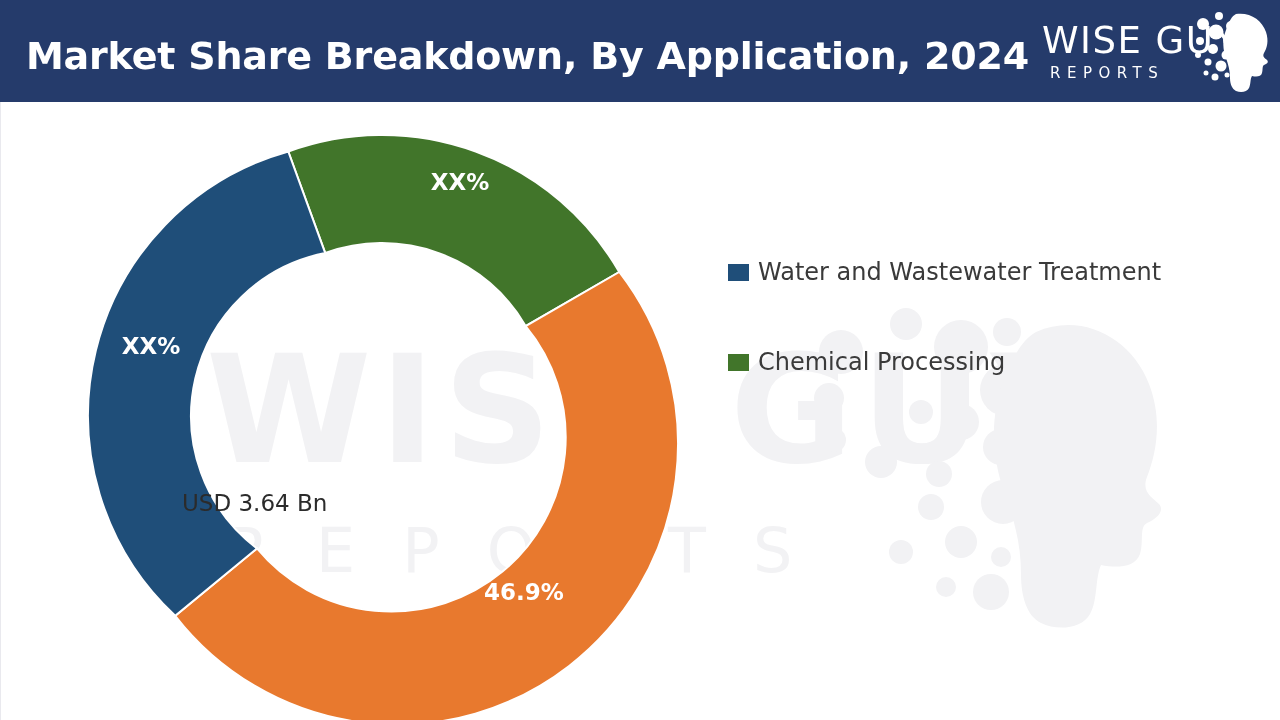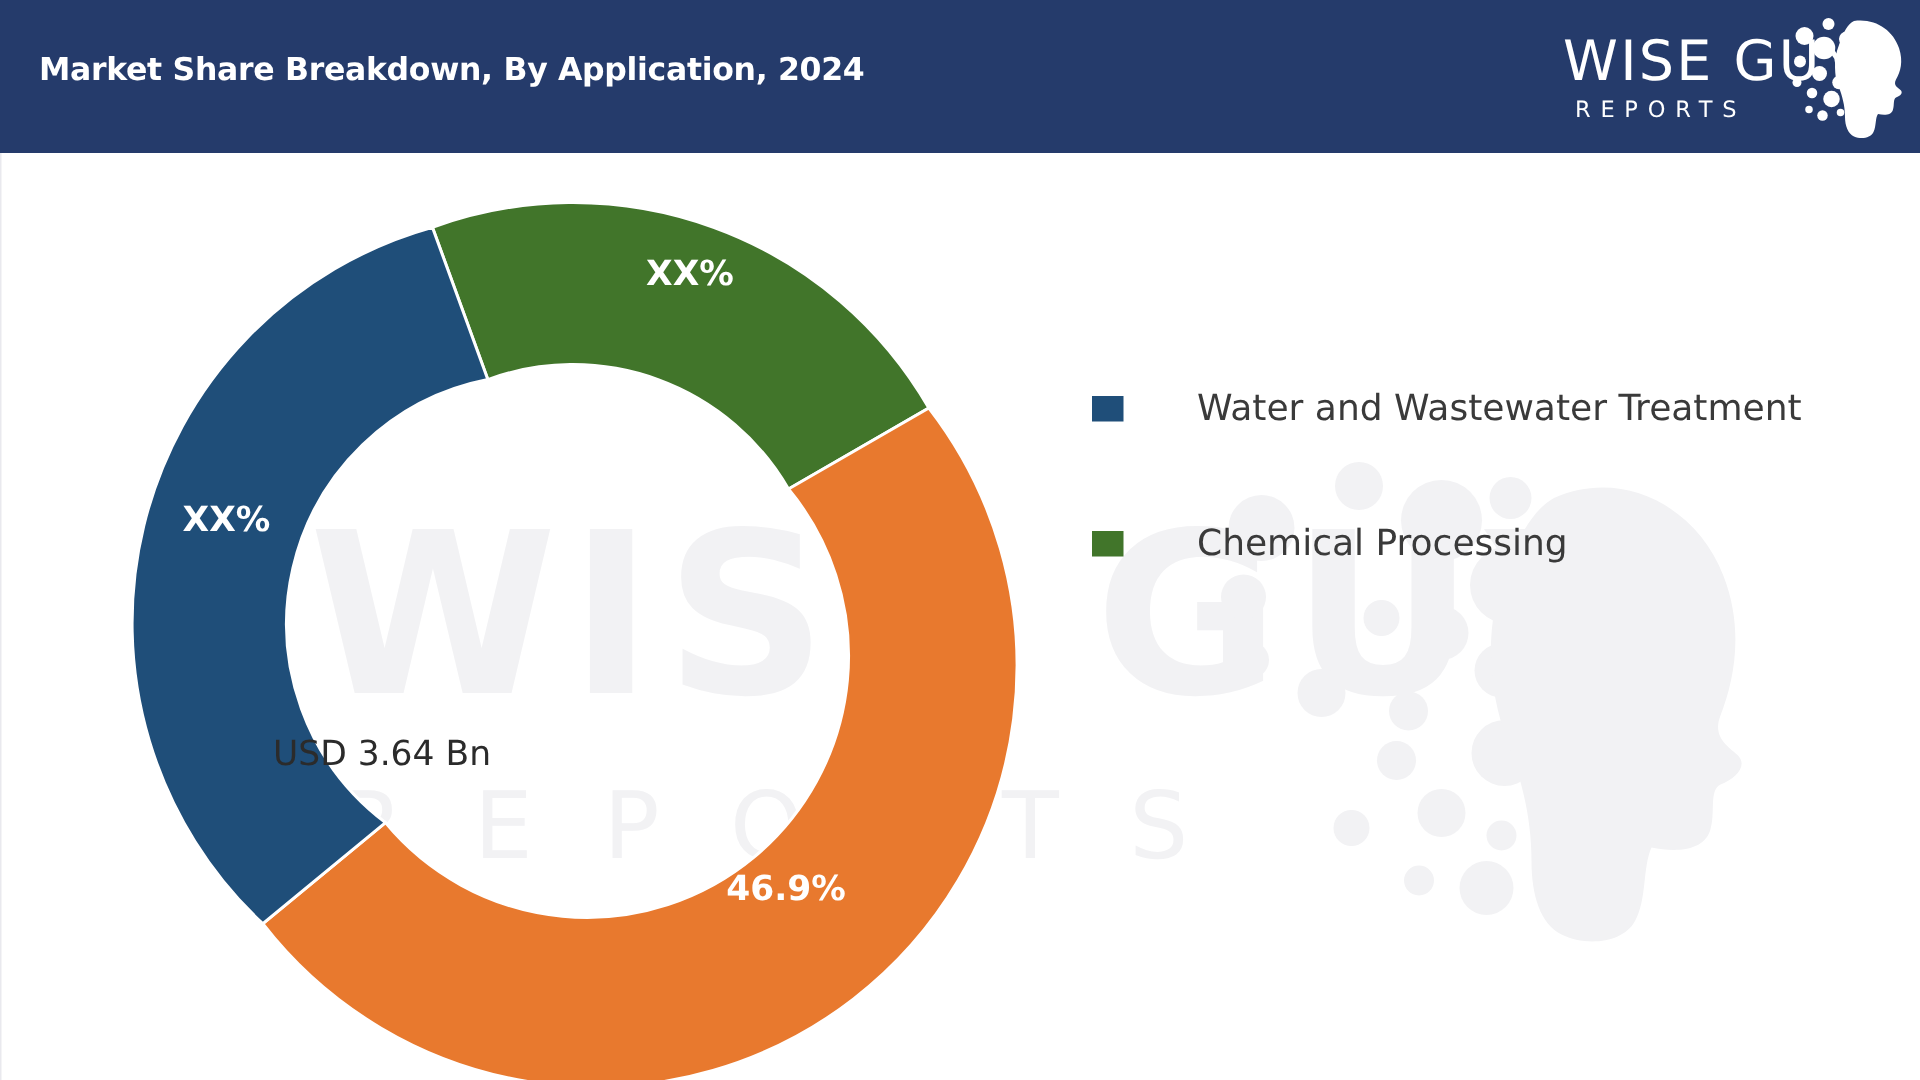--- a/index.html
+++ b/index.html
@@ -31,21 +31,21 @@
     width: 1280px;
     height: 102px;
     background: #253b6b;
     overflow: hidden;
   }
   #page-title {
     position: absolute;
     left: 26px;
     top: 34px;
     font-family: "DejaVu Sans", sans-serif;
-    font-size: 21px;
+    font-size: 38px;
     font-weight: bold;
     color: #ffffff;
     letter-spacing: -0.2px;
     white-space: nowrap;
   }
 
   
   #brand-logo {
     position: absolute;
     right: 8px;
@@ -113,21 +113,20 @@
     position: absolute;
     left: 727px;
     top: 158px;
     width: 520px;
   }
   .legend-item {
     position: relative;
     height: 90px;
     display: flex;
     align-items: flex-start;
-    gap: 40px;
   }
   .legend-swatch {
     width: 21px;
     height: 17px;
     margin-top: 4px;
     margin-right: 9px;
     flex: 0 0 auto;
   }
   .legend-label {
     font-family: "DejaVu Sans", sans-serif;

